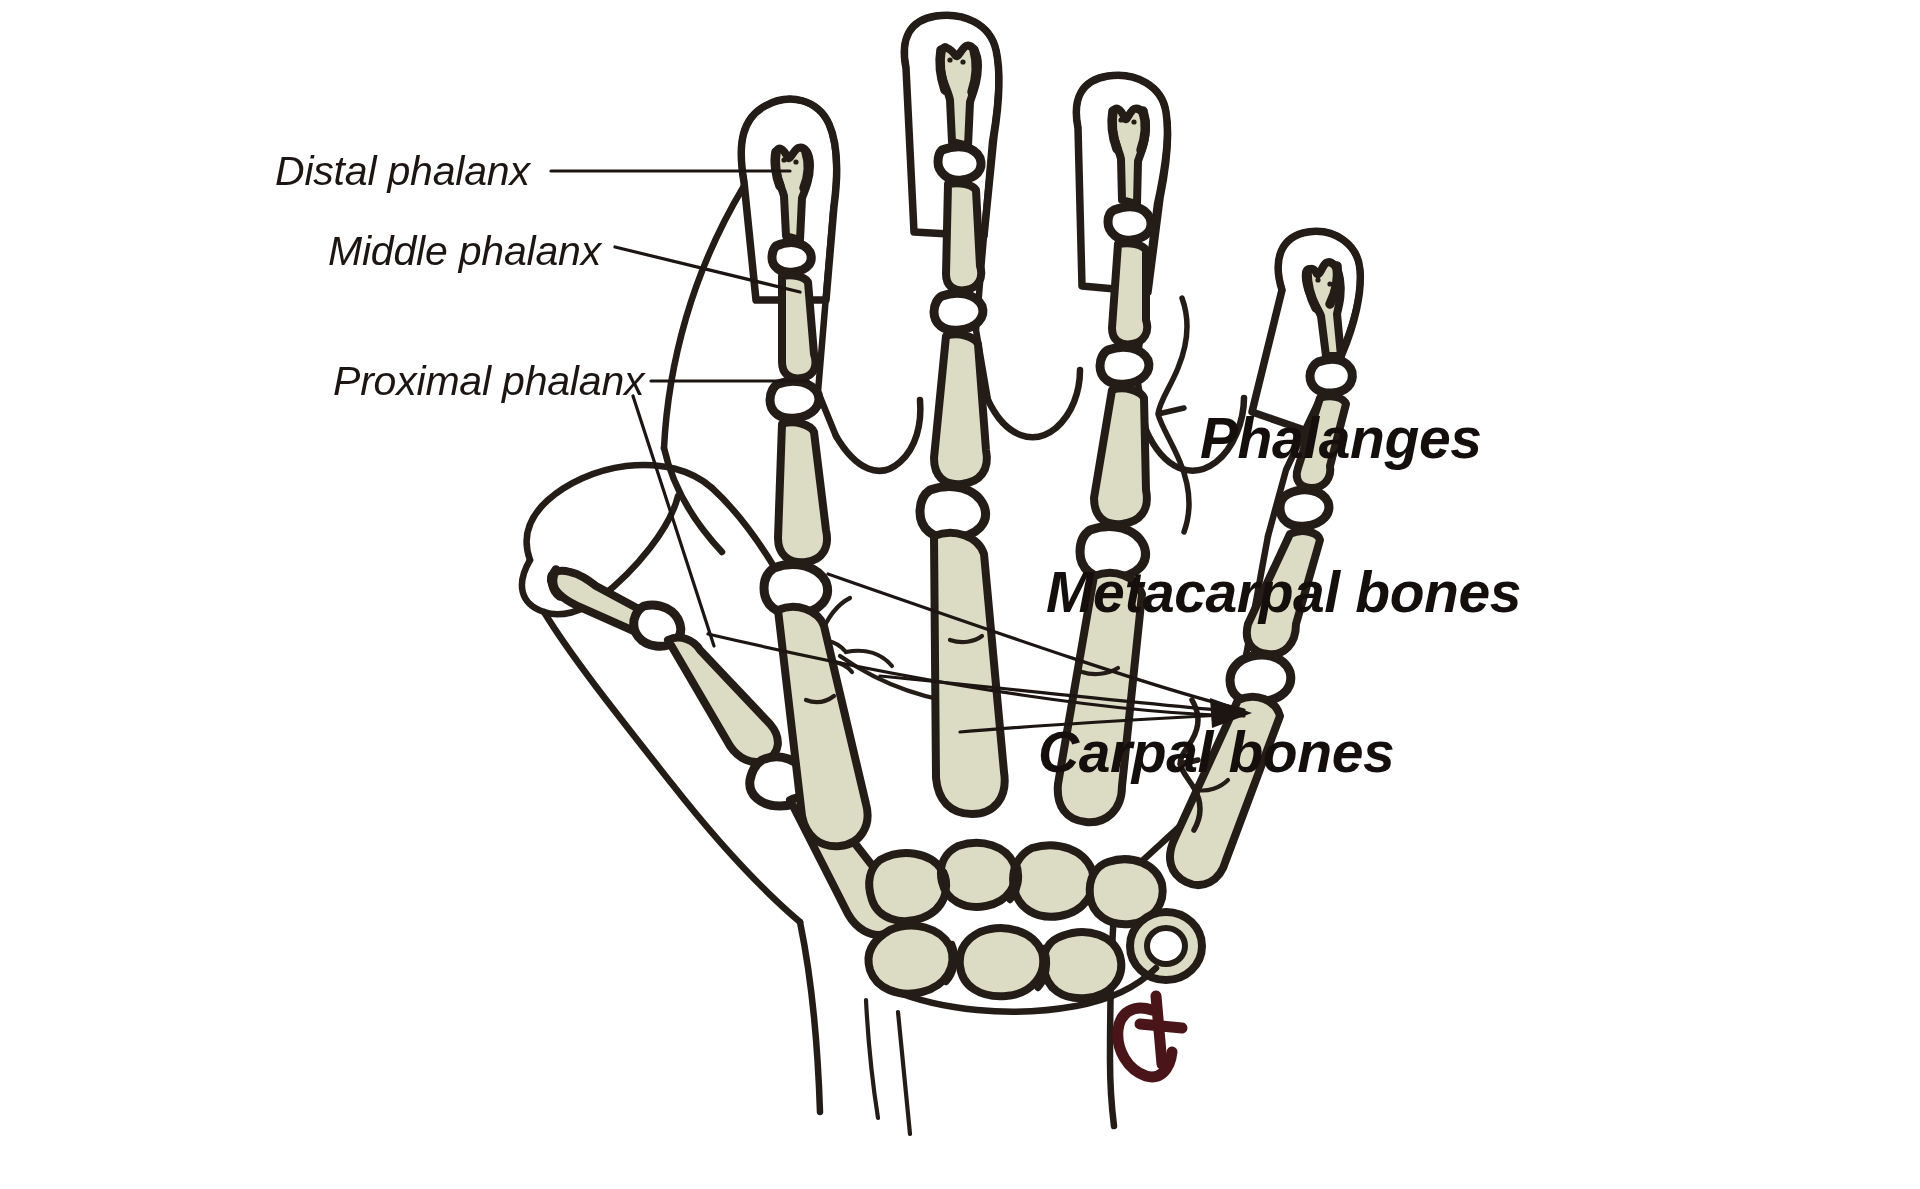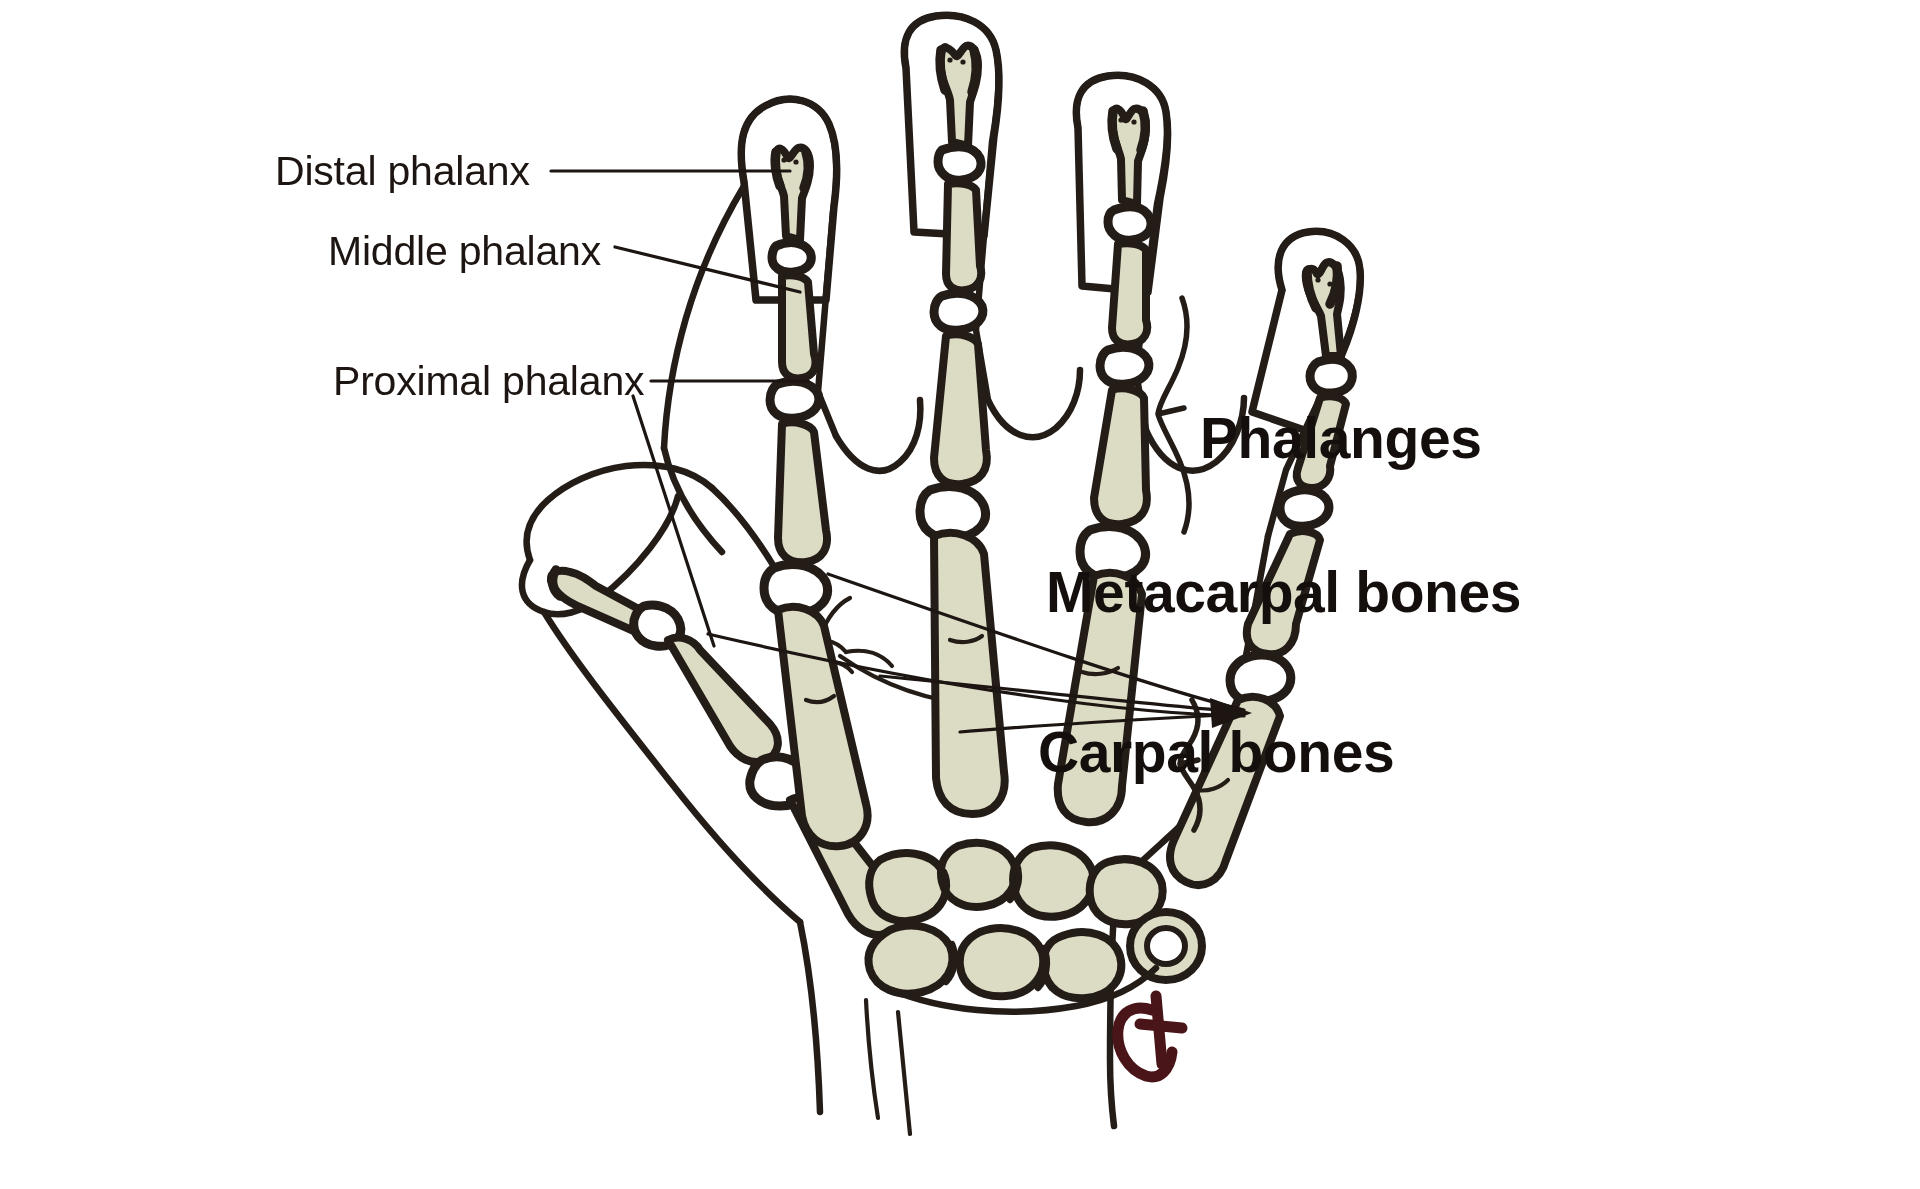--- a/index.html
+++ b/index.html
@@ -13,20 +13,21 @@
     height: 1189px;
     position: relative;
     overflow: hidden;
     font-family: "Liberation Sans", sans-serif;
   }
   #diagram-root {
     position: absolute;
     left: 0; top: 0;
     width: 1920px;
     height: 1189px;
+    font-style: italic;
   }
   svg.stage {
     position: absolute;
     left: 0; top: 0;
     width: 1920px;
     height: 1189px;
     display: block;
   }
   .lbl-small {
     font-family: "Liberation Sans", sans-serif;

